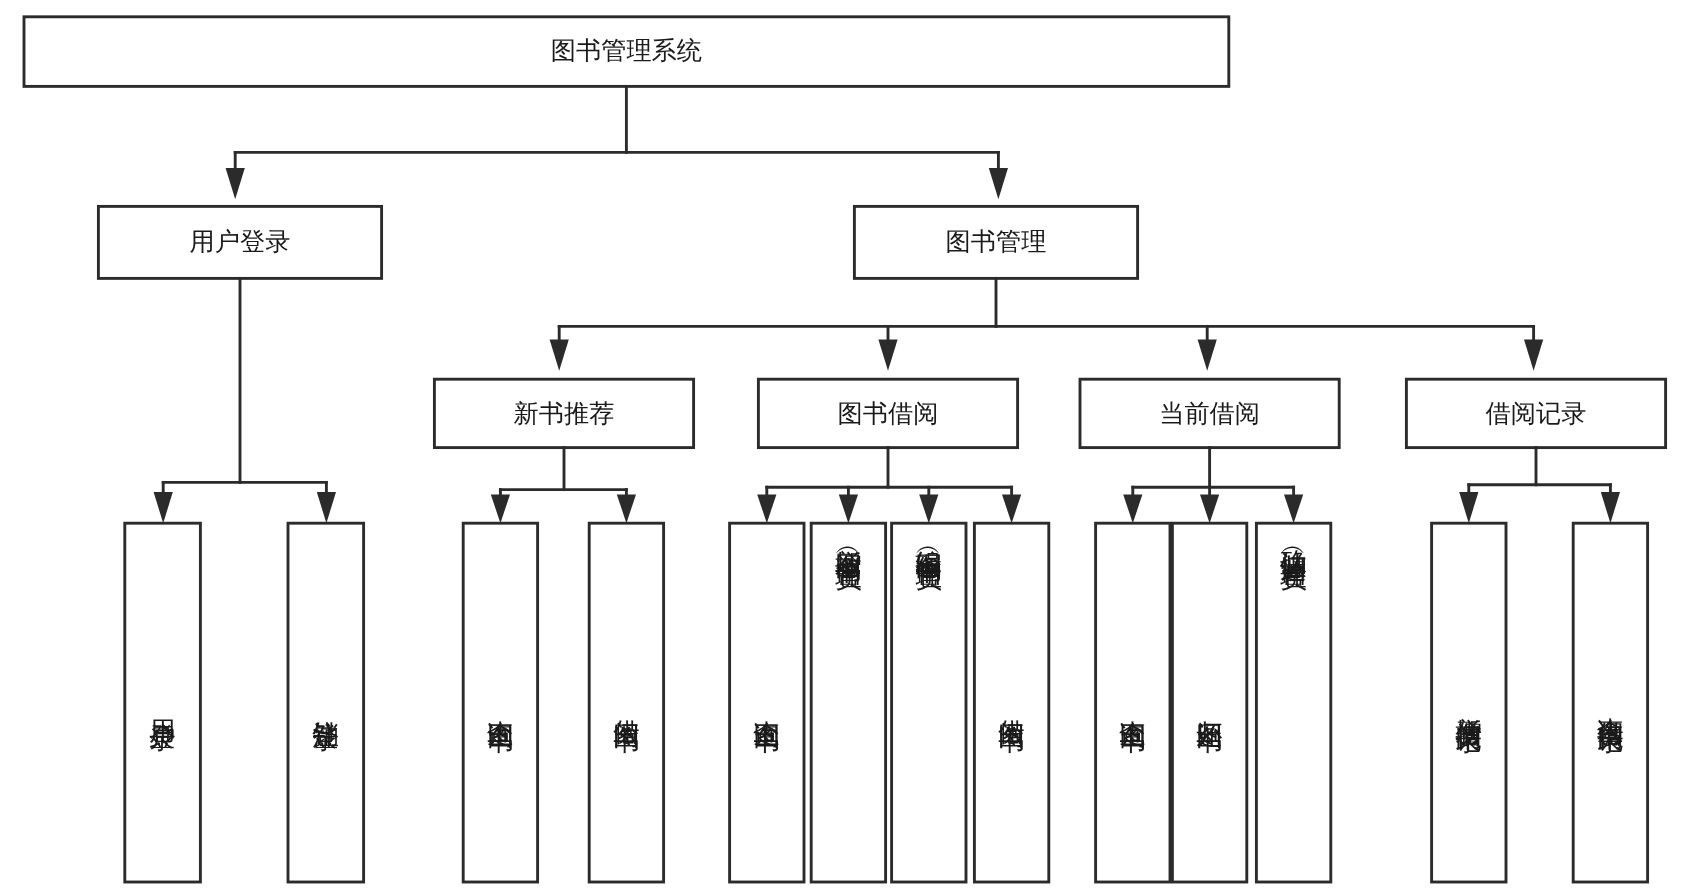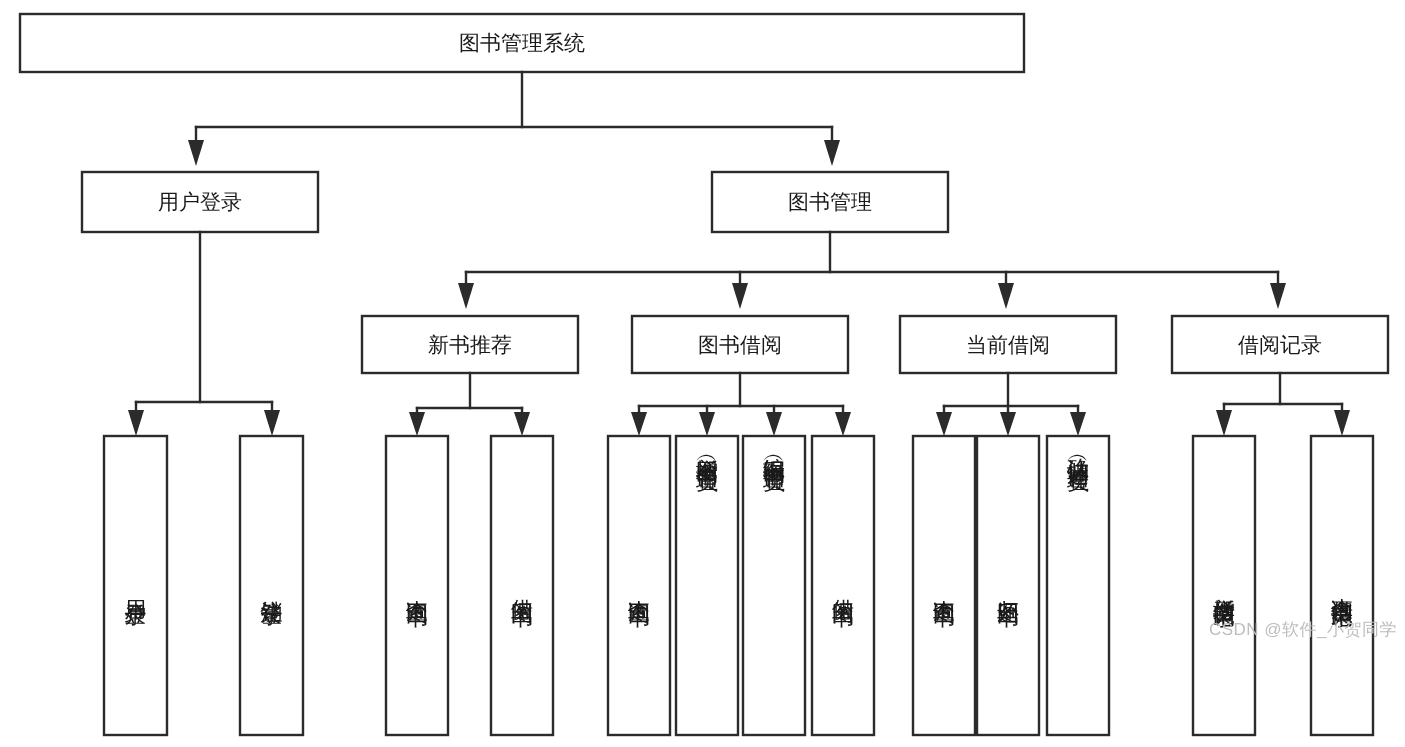--- a/index.html
+++ b/index.html
@@ -249,15 +249,14 @@
     <span class="leaf-label">确认归还（管理员）</span>
   </div>
 
   <div class="leaf-label-wrap" style="left:1193px; top:436px; width:62px; height:299px;">
     <span class="leaf-label">新增借阅记录</span>
   </div>
   <div class="leaf-label-wrap" style="left:1311px; top:436px; width:62px; height:299px;">
     <span class="leaf-label">查询借阅记录</span>
   </div>
 
-  <div class="watermark">CSDN @软件_小贺同学</div>
 
 </div>
 
 </body></html>

